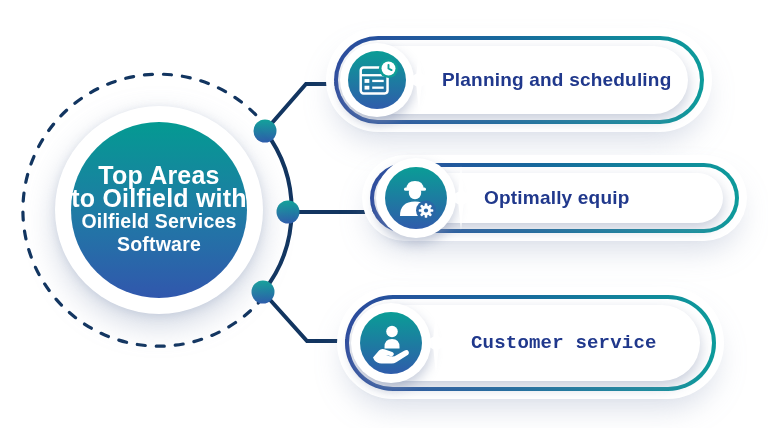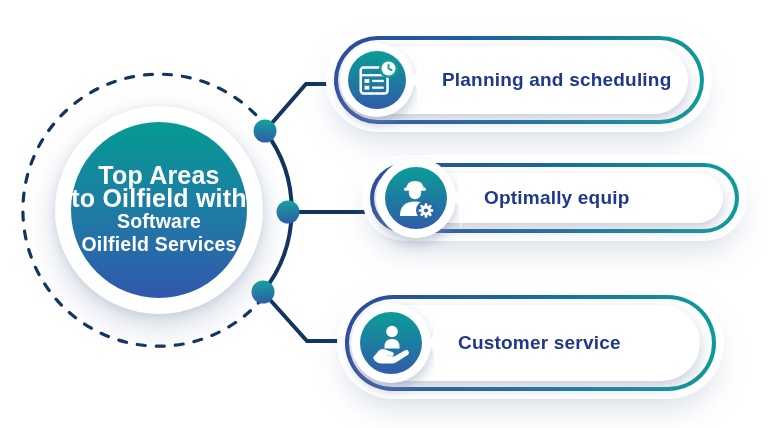--- a/index.html
+++ b/index.html
@@ -56,21 +56,21 @@
   .grad-58{width:58px;height:58px;}
   .grad-62{width:62px;height:62px;}
   .sparkle{
     position:absolute;width:26px;height:64px;background:#ffffff;opacity:.95;
     clip-path:polygon(50% 0%,60% 40%,100% 50%,60% 60%,50% 100%,40% 60%,0% 50%,40% 40%);
   }
   .pill-label{
     position:relative;color:#20388c;font-weight:700;font-size:19px;
     letter-spacing:.2px;line-height:26px;
   }
-  .ml-24{margin-left:27px;} .ml-28{margin-left:28px;}
+  .ml-24{margin-left:40px;font-family:Liberation Mono, monospace;} .ml-28{margin-left:28px;}
 </style>
 </head>
 <body>
 
 <div class="stage">
 
   <svg class="underlay" width="768" height="428" viewBox="0 0 768 428">
     <defs>
       <linearGradient id="dotGrad" x1="0" y1="0" x2="0" y2="1">
         <stop offset="0" stop-color="#13a29a"></stop>
@@ -88,22 +88,22 @@
 
     <circle cx="265" cy="131" r="11.5" fill="url(#dotGrad)"></circle>
     <circle cx="288" cy="212" r="11.5" fill="url(#dotGrad)"></circle>
     <circle cx="263" cy="292" r="11.5" fill="url(#dotGrad)"></circle>
   </svg>
 
   <div class="hub-white">
     <div class="hub-grad">
       <div class="hub-line">Top Areas</div>
       <div class="hub-line">to Oilfield with</div>
+      <div class="hub-line bold">Oilfield Services</div>
       <div class="hub-line bold">Software</div>
-      <div class="hub-line bold">Oilfield Services</div>
     </div>
   </div>
 
   <div class="pill" style="left:334px;top:36px;width:370px;height:88px;">
     <div class="pill-body">
       <div class="pill-card"></div>
       <div class="icon-disc disc-74">
         <div class="icon-grad grad-58">
           <svg width="46" height="46" viewBox="0 0 48 48">
             <rect x="7" y="11" width="28" height="27" rx="3" fill="none" stroke="#ffffff" stroke-width="2.6"></rect>

